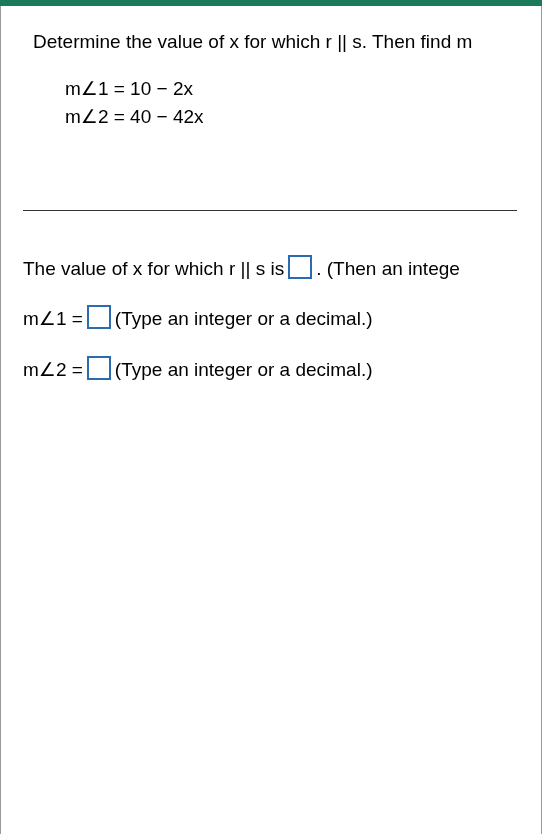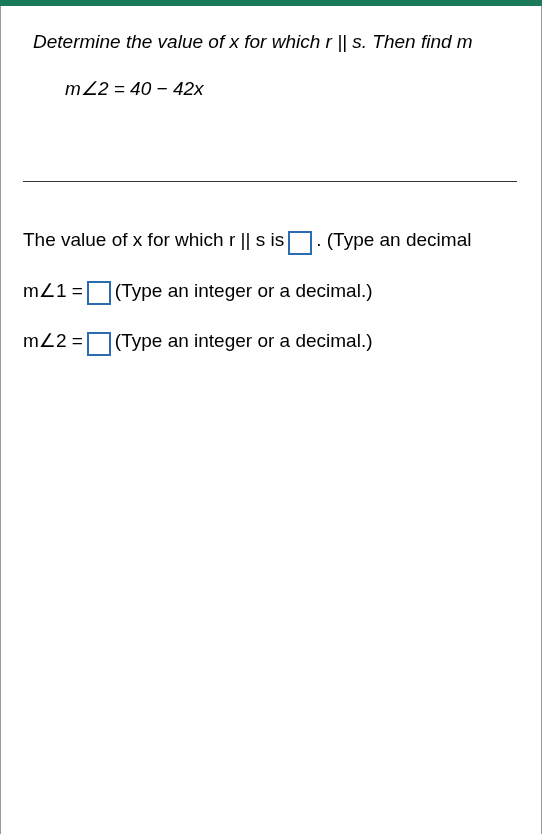--- a/index.html
+++ b/index.html
@@ -23,21 +23,20 @@
     }
     .content-wrapper {
       border-left: 1px solid #999;
       border-right: 1px solid #999;
       height: calc(100% - 6px);
       background: #fff;
       padding: 0;
     }
     .question-section {
       padding: 22px 2px 24px 32px;
-      font-style: italic;
     }
     .question-text {
       font-size: 19px;
       line-height: 1.5;
       white-space: nowrap;
     }
     .equations {
       padding: 18px 0 0 32px;
     }
     .equation-line {
@@ -55,21 +54,21 @@
     }
     .answer-section {
       padding: 44px 0 0 22px;
     }
     .answer-line {
       font-size: 19px;
       line-height: 1.5;
       margin-bottom: 22px;
       white-space: nowrap;
       display: flex;
-      align-items: flex-end;
+      align-items: flex-start;
     }
     .answer-label {
       white-space: nowrap;
     }
     .input-box {
       display: inline-block;
       width: 24px;
       height: 24px;
       border: 2px solid #2b6cb0;
       background: #fff;
@@ -90,33 +89,36 @@
 <body>
 
 <div class="top-bar"></div>
 
 <div class="content-wrapper">
 
   <div class="question-section">
     <div class="question-text">Determine the value of x for which r || s. Then find m</div>
     <div class="equations">
       <div class="equation-line">
+        <span>m</span><span class="angle-symbol">∠</span><span>1 = 10 − 2x</span>
+      </div>
+      <div class="equation-line">
         <span>m</span><span class="angle-symbol">∠</span><span>2 = 40 − 42x</span>
       </div>
     </div>
   </div>
 
   <hr class="divider">
 
   <div class="answer-section">
 
     <div class="answer-line">
       <span class="answer-label">The value of x for which r || s is </span>
       <input type="text" class="input-box" style="">
-      <span class="hint-text">. (Type an decimal</span>
+      <span class="hint-text">. (Then an intege</span>
     </div>
 
     <div class="answer-line">
       <span class="ml-prefix">m</span>
         <span class="angle-symbol">∠</span>
         <span class="answer-label">1 = </span>
       <input type="text" class="input-box" style="">
       <span class="hint-text"> (Type an integer or a decimal.)</span>
     </div>
 

